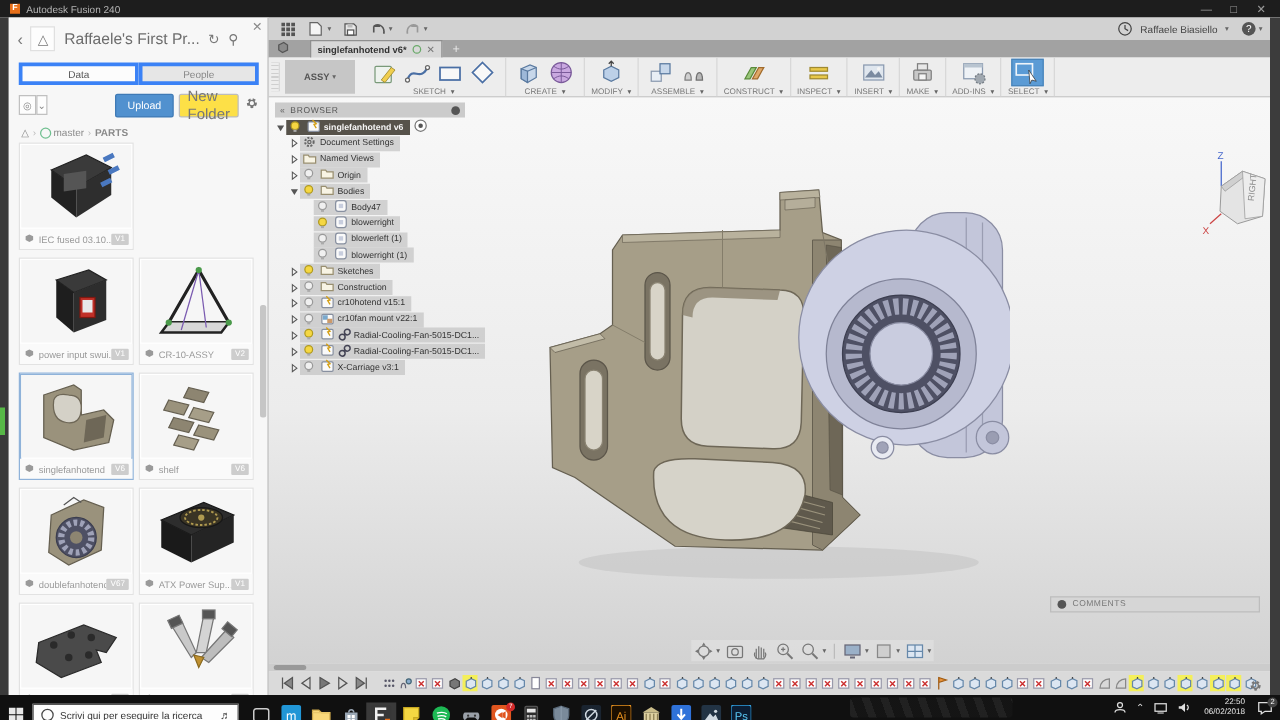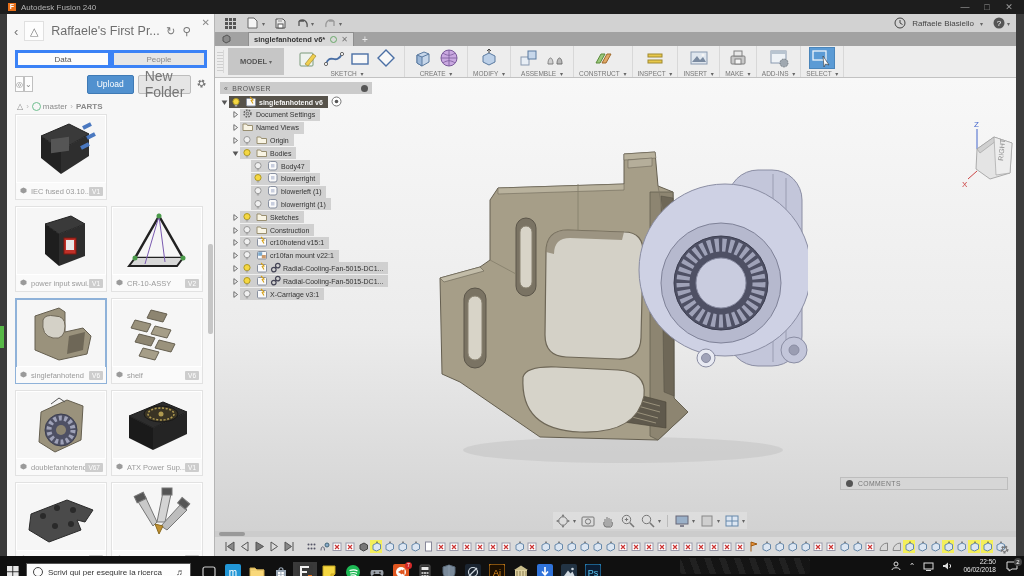--- a/index.html
+++ b/index.html
@@ -28,22 +28,22 @@
   #dp-refresh,#dp-search{color:#777;font-size:11px;margin-left:7px;}
   #dp-tabs{left:8px;top:36px;width:192px;height:18px;display:flex;}
   .dp-tab{flex:1;font-size:8px;color:#888;display:flex;align-items:center;justify-content:center;
     background:#e6e6e6;border:3px solid #3b82f6;box-sizing:border-box;}
   .dp-tab.active{background:#fcfcfc;color:#555;}
   #dp-actions{left:8px;top:60px;width:192px;height:20px;display:flex;align-items:center;}
   .combo-btn{height:16px;border:1px solid #c0c0c0;background:#fdfdfd;display:flex;
     align-items:center;justify-content:center;color:#888;font-size:8px;box-sizing:border-box;}
   #btn-upload{margin-left:54px;height:17px;padding:0 9px;background:#5191cf;border:1px solid #3f7ab5;
     color:#fff;font-size:8.5px;border-radius:2px;display:flex;align-items:center;}
-  #btn-newfolder{margin-left:4px;height:17px;padding:0 6px;background:#e5e5e5;border:1px solid #bdbdbd;
-    color:#777;font-size:14px;border-radius:2px;display:flex;align-items:center;}
+  #btn-newfolder{margin-left:4px;height:17px;padding:0 6px;background:#fde047;border:1px solid #bdbdbd;
+    color:#777;font-size:12px;border-radius:2px;display:flex;align-items:center;}
   #dp-gear{margin-left:5px;}
   #dp-breadcrumb{left:10px;top:86px;width:190px;height:12px;display:flex;align-items:center;
     font-size:8px;color:#8a8a8a;}
   #dp-breadcrumb .sep{margin:0 3px;color:#bbb;}
   #parts-grid{left:8px;top:100px;width:192px;height:456px;}
   .part-card{position:absolute;width:92px;height:86px;background:#fff;border:1px solid #e2e2e2;
     box-sizing:border-box;}
   .part-card.selected{border:1px solid #8fb2d9;box-shadow:0 0 0 1px #8fb2d9 inset;}
   .part-thumb{position:absolute;left:1px;top:1px;width:88px;height:66px;background:#f6f6f6;}
   .part-label{position:absolute;left:0;bottom:0;width:100%;height:16px;background:#fafafa;
@@ -421,21 +421,21 @@
       <span>singlefanhotend v6*</span>
       <span id="tab-sync"></span>
       <span id="tab-close">✕</span>
     </div>
     <span id="tab-new">+</span>
   </div>
 
   <div class="abs" id="ribbon">
     <div id="grip"></div>
     <div id="model-btn">
-      <span>MODEL</span>
+      <span>ASSY</span>
       <span class="drop">▾</span>
     </div>
     <div id="ribbon-groups" style="display:flex">
         <div class="rgroup">
           <div class="rg-icons">
             <div class="rg-icon">
               <svg width="24" height="22" viewBox="0 0 24 22">
                 <rect x="4" y="6" width="13" height="13" rx="1" fill="#eef3ee" stroke="#7a9a7a"></rect>
                 <path d="M9 17 L17 7 L20 9 L12 19 Z" fill="#f0cf4e" stroke="#a08a30" stroke-width="0.7"></path>
               </svg>

